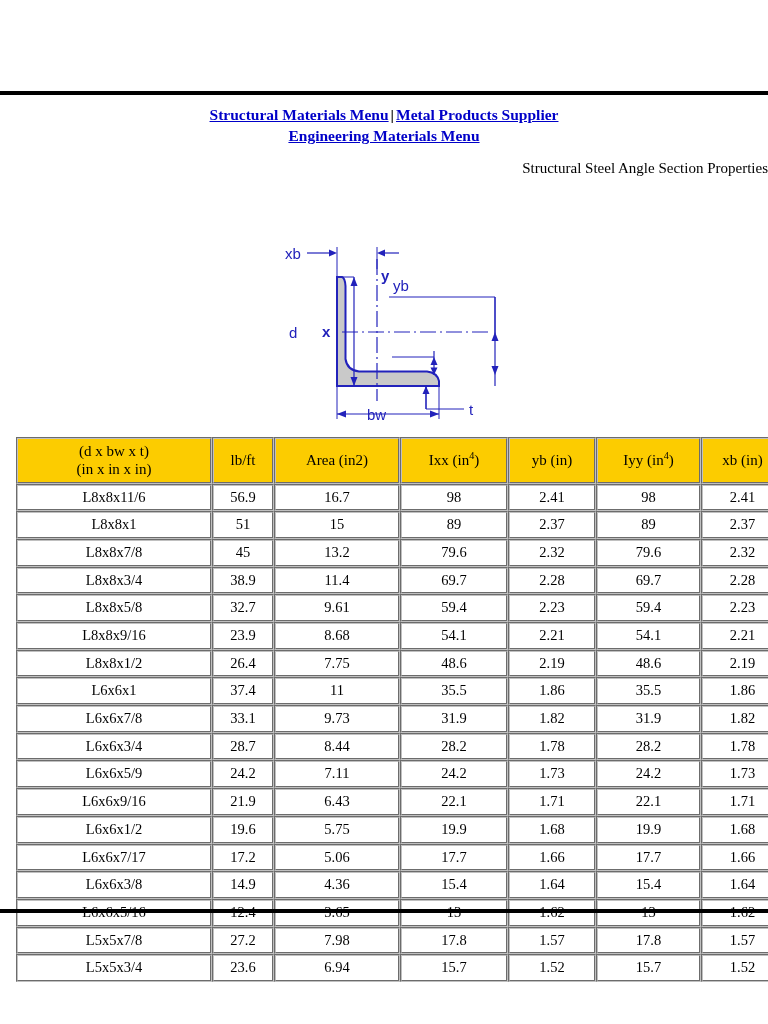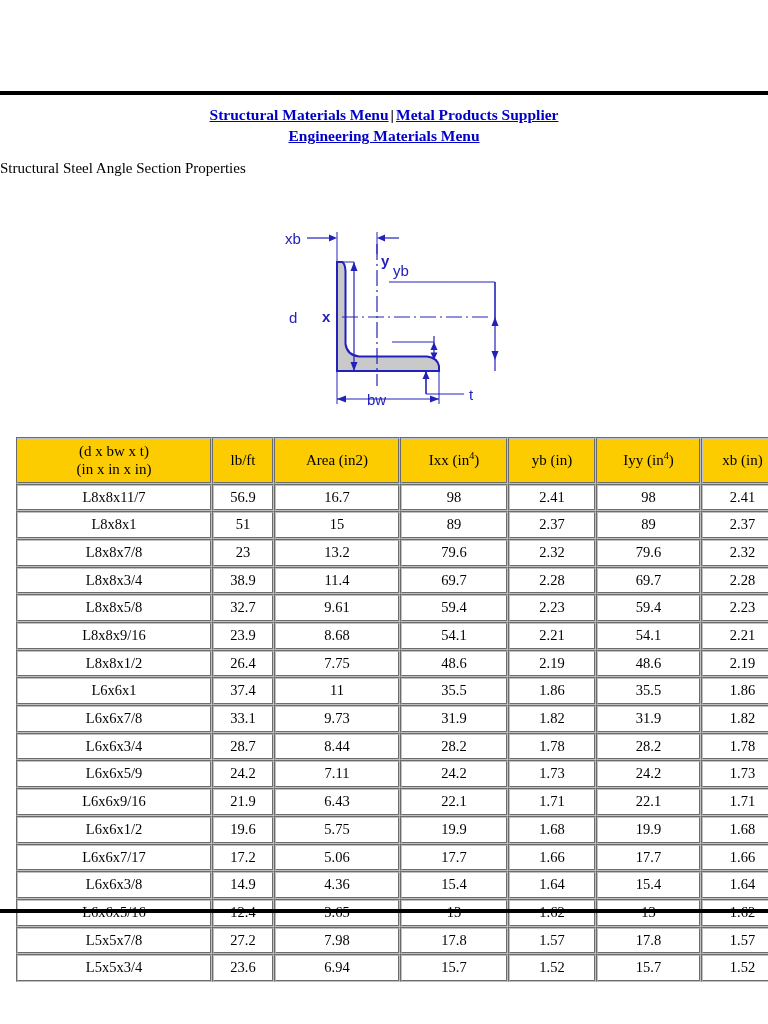--- a/index.html
+++ b/index.html
@@ -65,31 +65,31 @@
     font-size: 15.5px;
     padding: 0 2px;
   }
 
   
   .subtitle {
     position: absolute;
     left: 0;
     top: 159px;
     width: 768px;
-    text-align: left;
+    text-align: right;
     font-size: 15px;
     line-height: 1.32;
     color: #000000;
   }
 
   
   .diagram {
     position: absolute;
     left: 259px;
-    top: 214px;
+    top: 229px;
     width: 250px;
     height: 208px;
   }
   .diagram svg { display: block; }
 
   
   .tbl-wrap {
     position: absolute;
     left: 0;
     top: 437px;
@@ -260,40 +260,40 @@
           <th>
             <span>Iyy (in</span><sup>4</sup><span>)</span>
           </th>
           <th>
             <span>xb (in)</span>
           </th>
         </tr>
       </thead>
       <tbody id="tbody">
           <tr>
-            <td class="name">L8x8x11/7</td>
+            <td class="name">L8x8x11/6</td>
             <td>56.9</td>
             <td>16.7</td>
             <td>98</td>
             <td>2.41</td>
             <td>98</td>
             <td>2.41</td>
           </tr>
           <tr>
             <td class="name">L8x8x1</td>
             <td>51</td>
             <td>15</td>
             <td>89</td>
             <td>2.37</td>
             <td>89</td>
             <td>2.37</td>
           </tr>
           <tr>
             <td class="name">L8x8x7/8</td>
-            <td>23</td>
+            <td>45</td>
             <td>13.2</td>
             <td>79.6</td>
             <td>2.32</td>
             <td>79.6</td>
             <td>2.32</td>
           </tr>
           <tr>
             <td class="name">L8x8x3/4</td>
             <td>38.9</td>
             <td>11.4</td>

